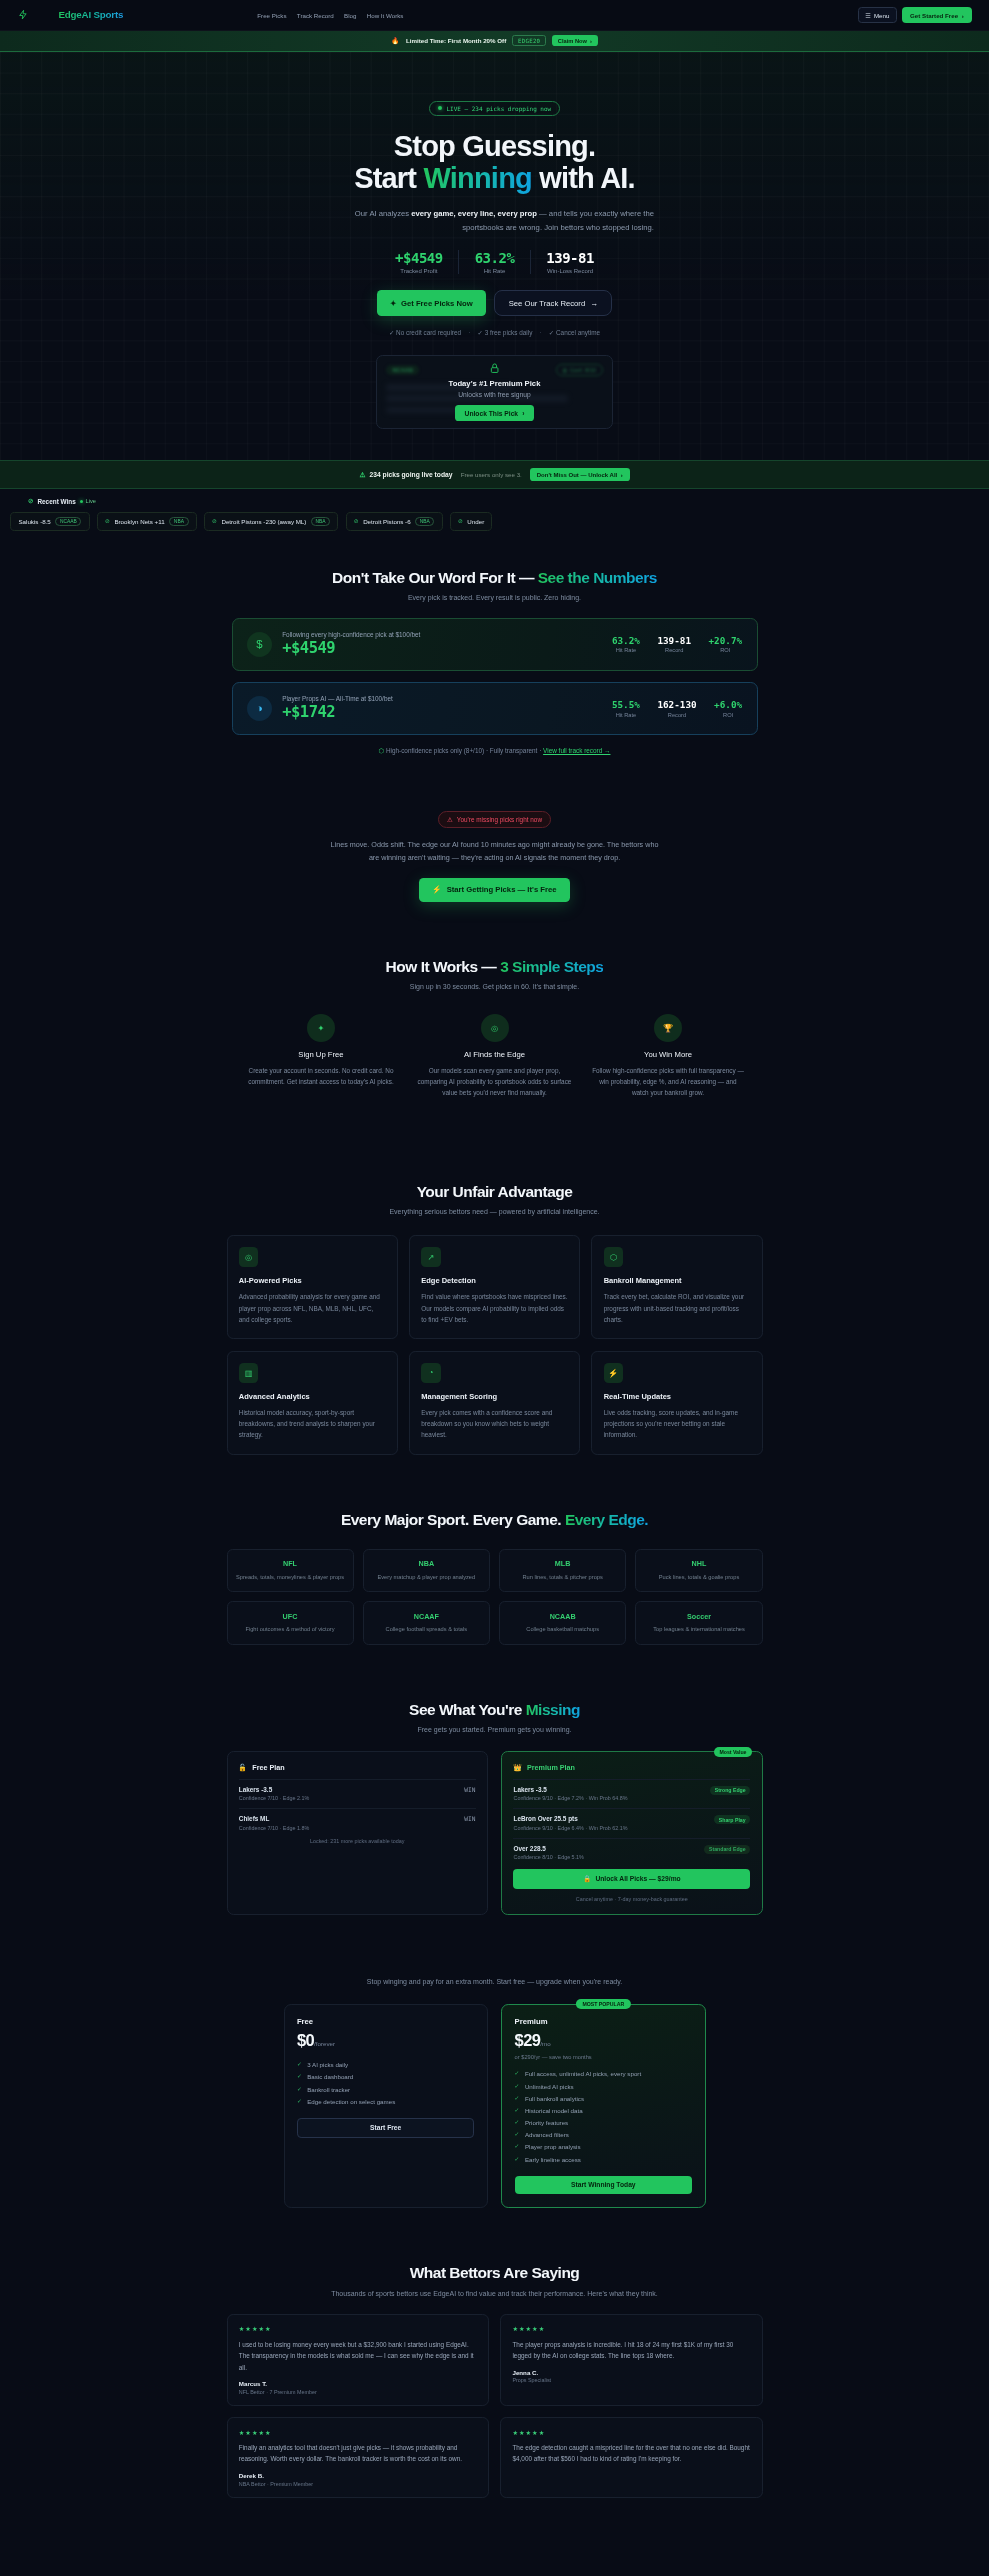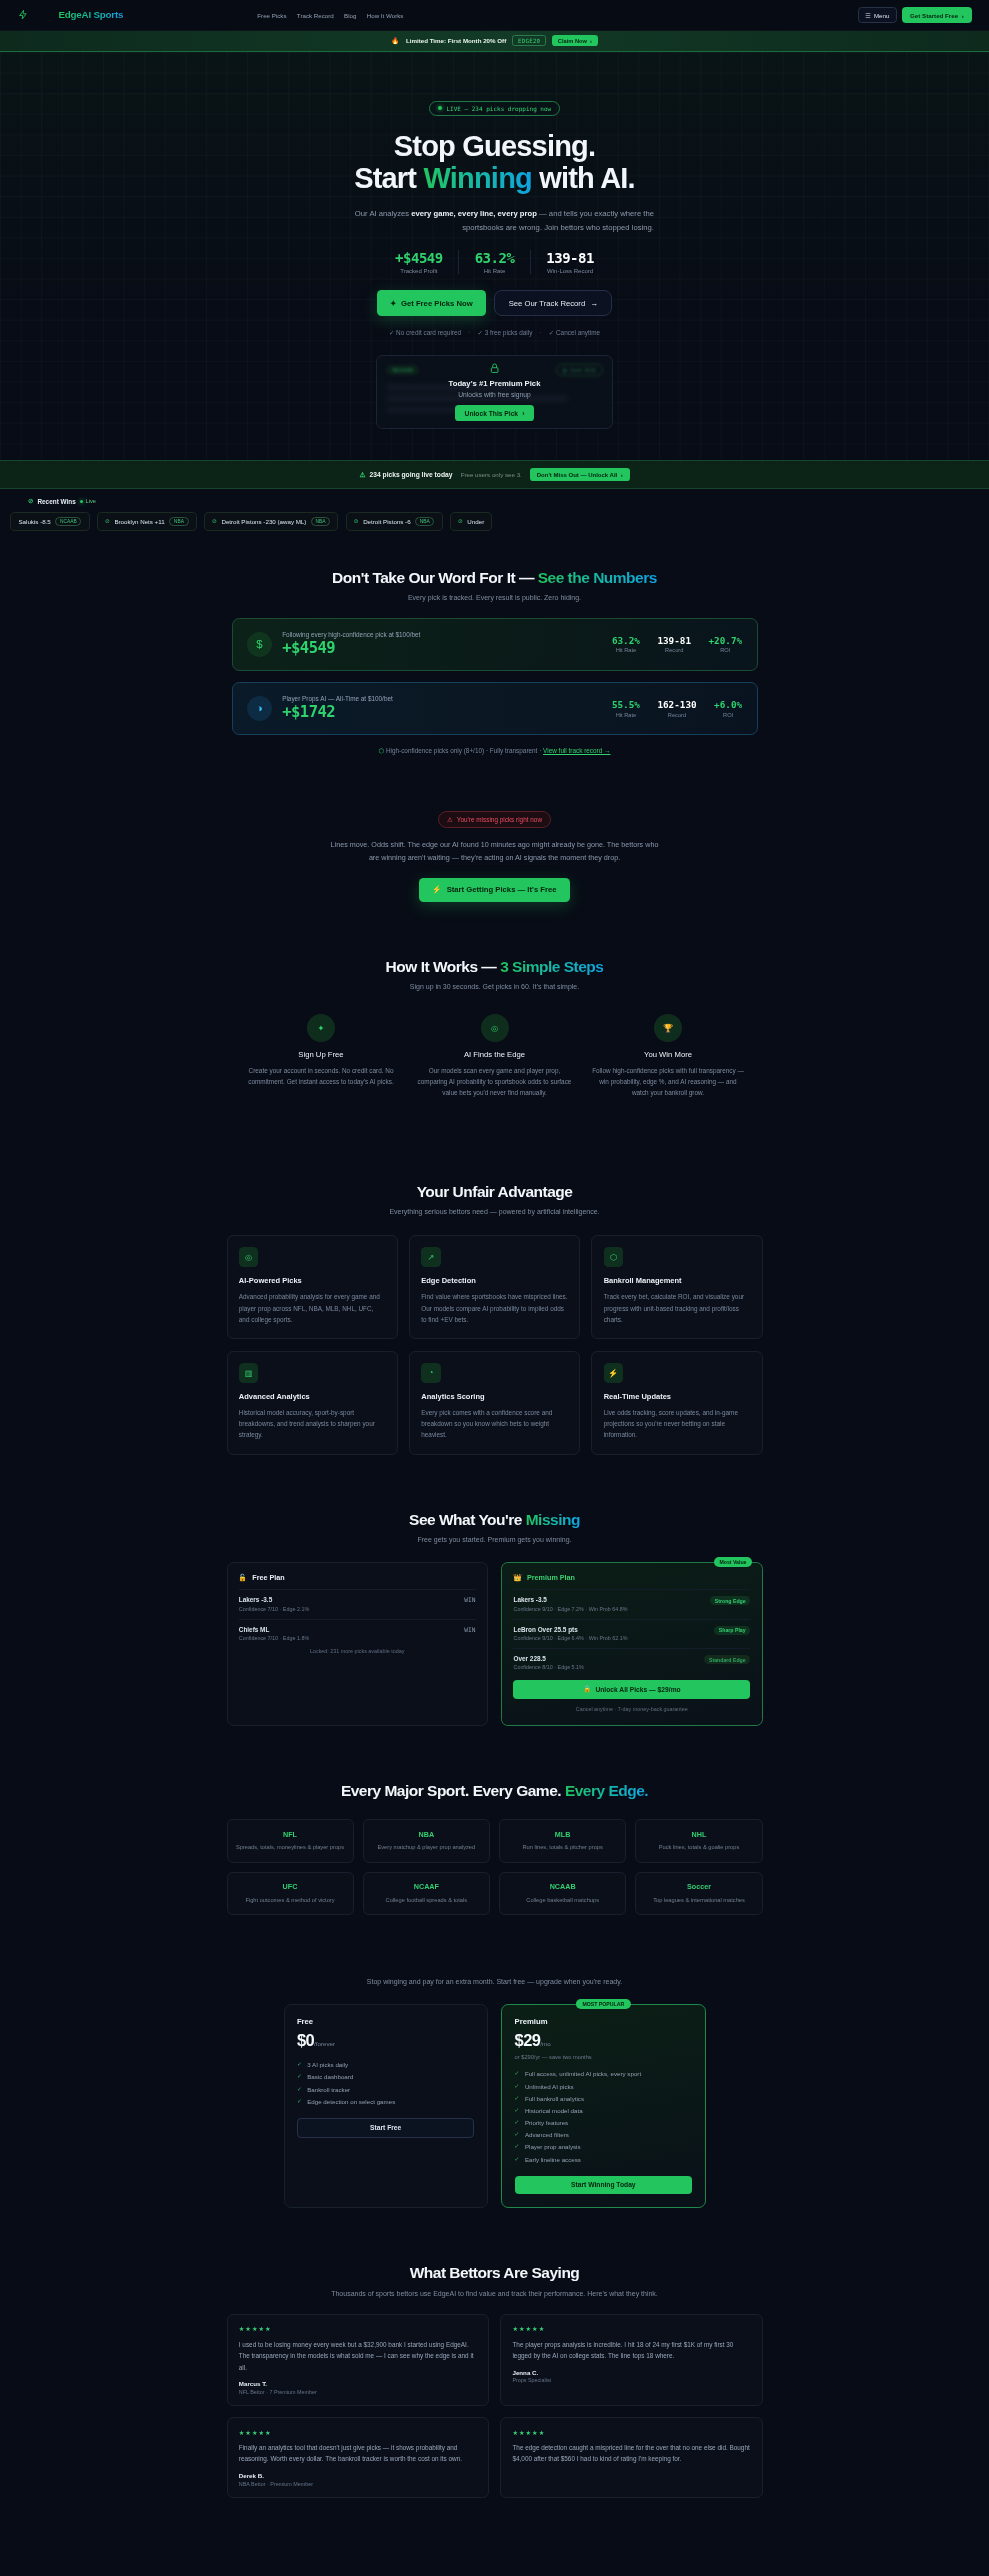--- a/index.html
+++ b/index.html
@@ -481,27 +481,67 @@
         <div class="feat-t">Bankroll Management</div>
         <div class="feat-d">Track every bet, calculate ROI, and visualize your progress with unit-based tracking and profit/loss charts.</div>
       </div>
       <div class="feat">
         <div class="feat-ico">▥</div>
         <div class="feat-t">Advanced Analytics</div>
         <div class="feat-d">Historical model accuracy, sport-by-sport breakdowns, and trend analysis to sharpen your strategy.</div>
       </div>
       <div class="feat">
         <div class="feat-ico">◔</div>
-        <div class="feat-t">Analytics Scoring</div>
+        <div class="feat-t">Management Scoring</div>
         <div class="feat-d">Every pick comes with a confidence score and breakdown so you know which bets to weight heaviest.</div>
       </div>
       <div class="feat">
         <div class="feat-ico">⚡</div>
         <div class="feat-t">Real-Time Updates</div>
         <div class="feat-d">Live odds tracking, score updates, and in-game projections so you're never betting on stale information.</div>
+      </div>
+    </div>
+  </section>
+
+  <section>
+    <h2 class="sec-title">
+      <span>Every Major Sport. Every Game. </span><span class="grad-gt">Every Edge.</span>
+    </h2>
+    <div class="sport-grid">
+      <div class="sport">
+        <div class="sport-n">NFL</div>
+        <div class="sport-d">Spreads, totals, moneylines &amp; player props</div>
+      </div>
+      <div class="sport">
+        <div class="sport-n">NBA</div>
+        <div class="sport-d">Every matchup &amp; player prop analyzed</div>
+      </div>
+      <div class="sport">
+        <div class="sport-n">MLB</div>
+        <div class="sport-d">Run lines, totals &amp; pitcher props</div>
+      </div>
+      <div class="sport">
+        <div class="sport-n">NHL</div>
+        <div class="sport-d">Puck lines, totals &amp; goalie props</div>
+      </div>
+      <div class="sport">
+        <div class="sport-n">UFC</div>
+        <div class="sport-d">Fight outcomes &amp; method of victory</div>
+      </div>
+      <div class="sport">
+        <div class="sport-n">NCAAF</div>
+        <div class="sport-d">College football spreads &amp; totals</div>
+      </div>
+      <div class="sport">
+        <div class="sport-n">NCAAB</div>
+        <div class="sport-d">College basketball matchups</div>
+      </div>
+      <div class="sport">
+        <div class="sport-n">Soccer</div>
+        <div class="sport-d">Top leagues &amp; international matches</div>
       </div>
     </div>
   </section>
 
   <section>
     <h2 class="sec-title">
       <span>See What You're </span><span class="grad-gt">Missing</span>
     </h2>
     <p class="sec-sub">Free gets you started. Premium gets you winning.</p>
 
@@ -553,60 +593,20 @@
             <div class="pr-name">Over 228.5</div>
             <div class="pr-meta">Confidence 8/10 · Edge 5.1%</div>
           </div>
           <div class="pr-badge lock">Standard Edge</div>
         </div>
         <div class="plan-unlock">
           <span class="ico">🔒</span>
           <span>Unlock All Picks — $29/mo</span>
         </div>
         <div class="plan-foot">Cancel anytime · 7-day money-back guarantee</div>
-      </div>
-    </div>
-  </section>
-
-  <section>
-    <h2 class="sec-title">
-      <span>Every Major Sport. Every Game. </span><span class="grad-gt">Every Edge.</span>
-    </h2>
-    <div class="sport-grid">
-      <div class="sport">
-        <div class="sport-n">NFL</div>
-        <div class="sport-d">Spreads, totals, moneylines &amp; player props</div>
-      </div>
-      <div class="sport">
-        <div class="sport-n">NBA</div>
-        <div class="sport-d">Every matchup &amp; player prop analyzed</div>
-      </div>
-      <div class="sport">
-        <div class="sport-n">MLB</div>
-        <div class="sport-d">Run lines, totals &amp; pitcher props</div>
-      </div>
-      <div class="sport">
-        <div class="sport-n">NHL</div>
-        <div class="sport-d">Puck lines, totals &amp; goalie props</div>
-      </div>
-      <div class="sport">
-        <div class="sport-n">UFC</div>
-        <div class="sport-d">Fight outcomes &amp; method of victory</div>
-      </div>
-      <div class="sport">
-        <div class="sport-n">NCAAF</div>
-        <div class="sport-d">College football spreads &amp; totals</div>
-      </div>
-      <div class="sport">
-        <div class="sport-n">NCAAB</div>
-        <div class="sport-d">College basketball matchups</div>
-      </div>
-      <div class="sport">
-        <div class="sport-n">Soccer</div>
-        <div class="sport-d">Top leagues &amp; international matches</div>
       </div>
     </div>
   </section>
 
   <section>
     <p class="sec-sub">Stop winging and pay for an extra month. Start free — upgrade when you're ready.</p>
     <div class="pricing">
       <div class="price-card">
         <div class="price-name">Free</div>
         <div class="price-amt">

